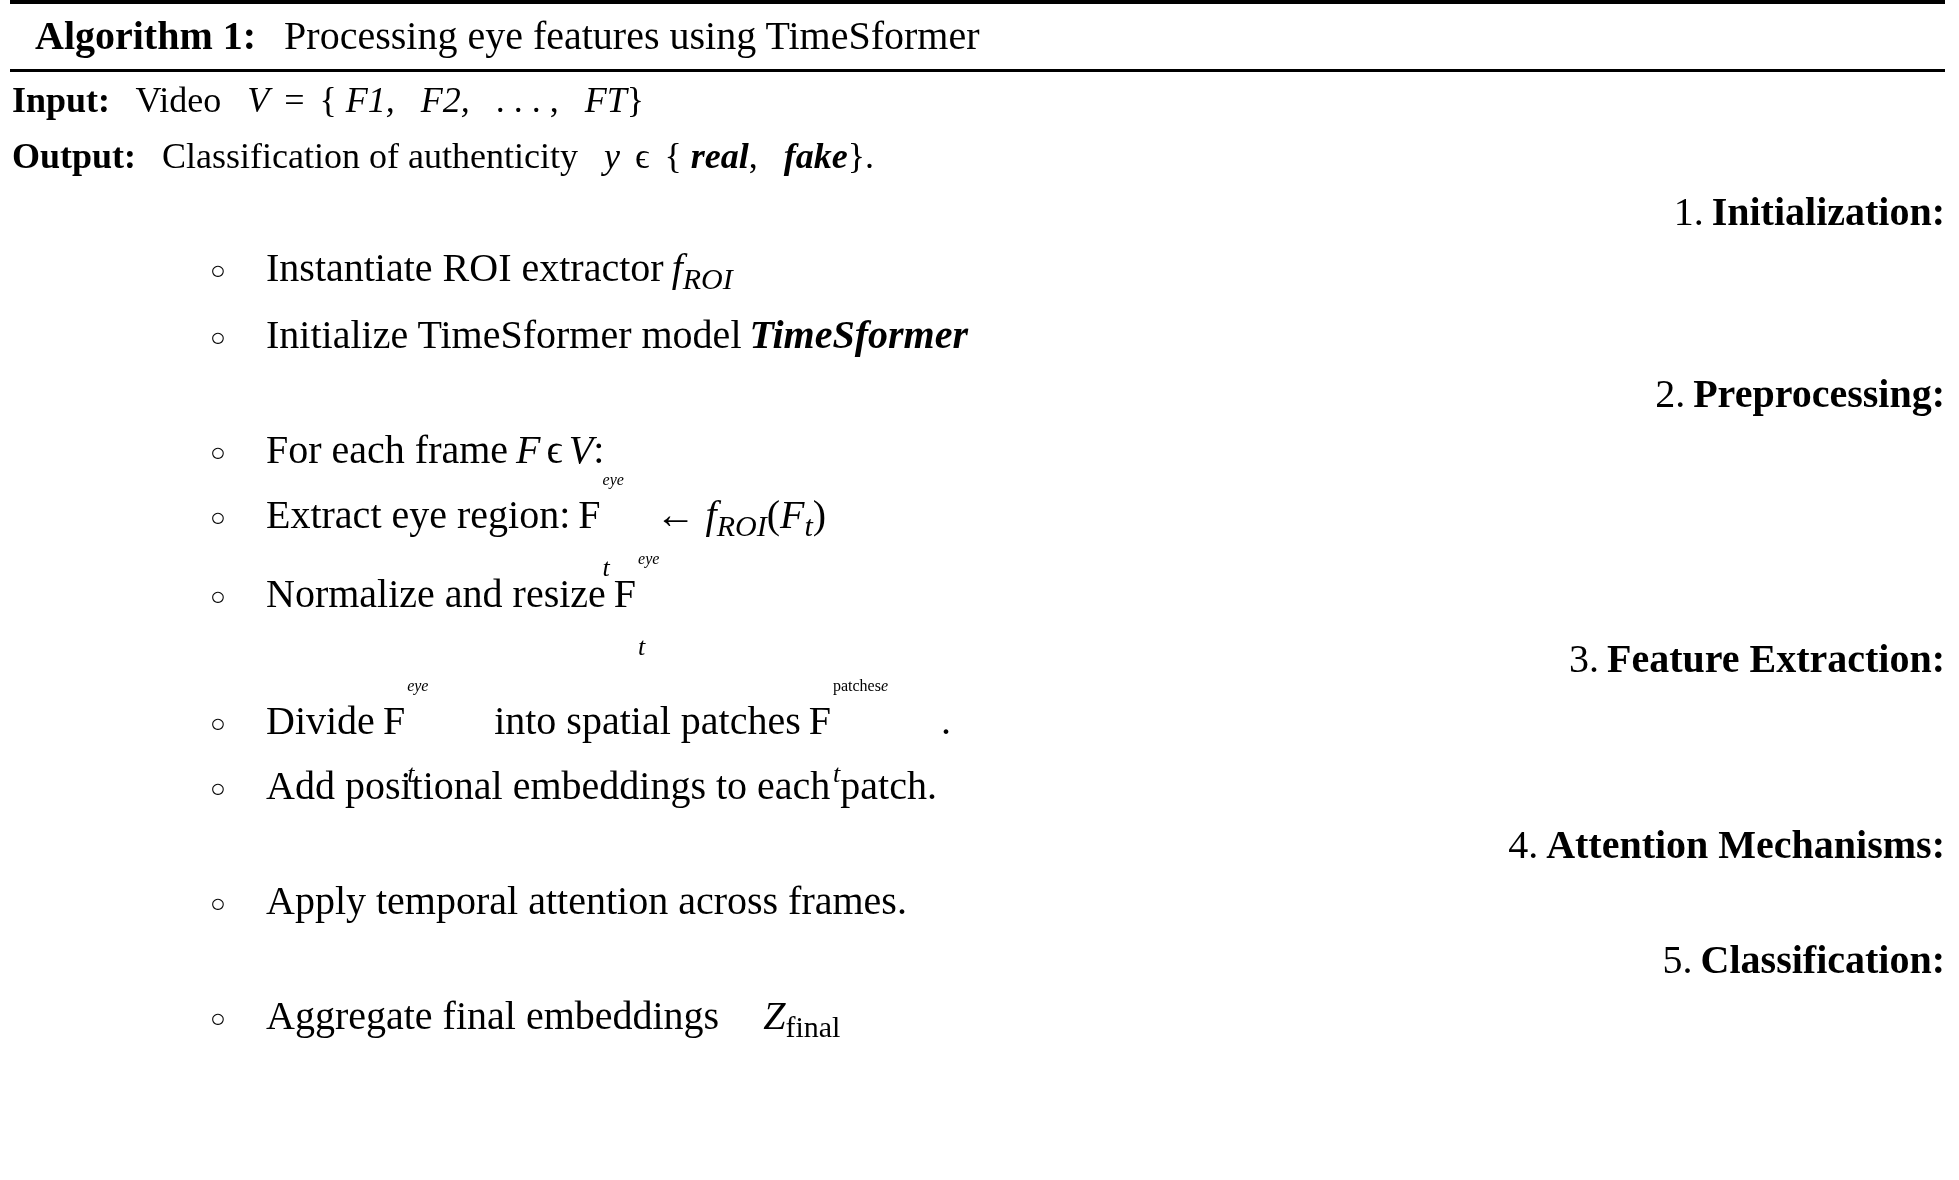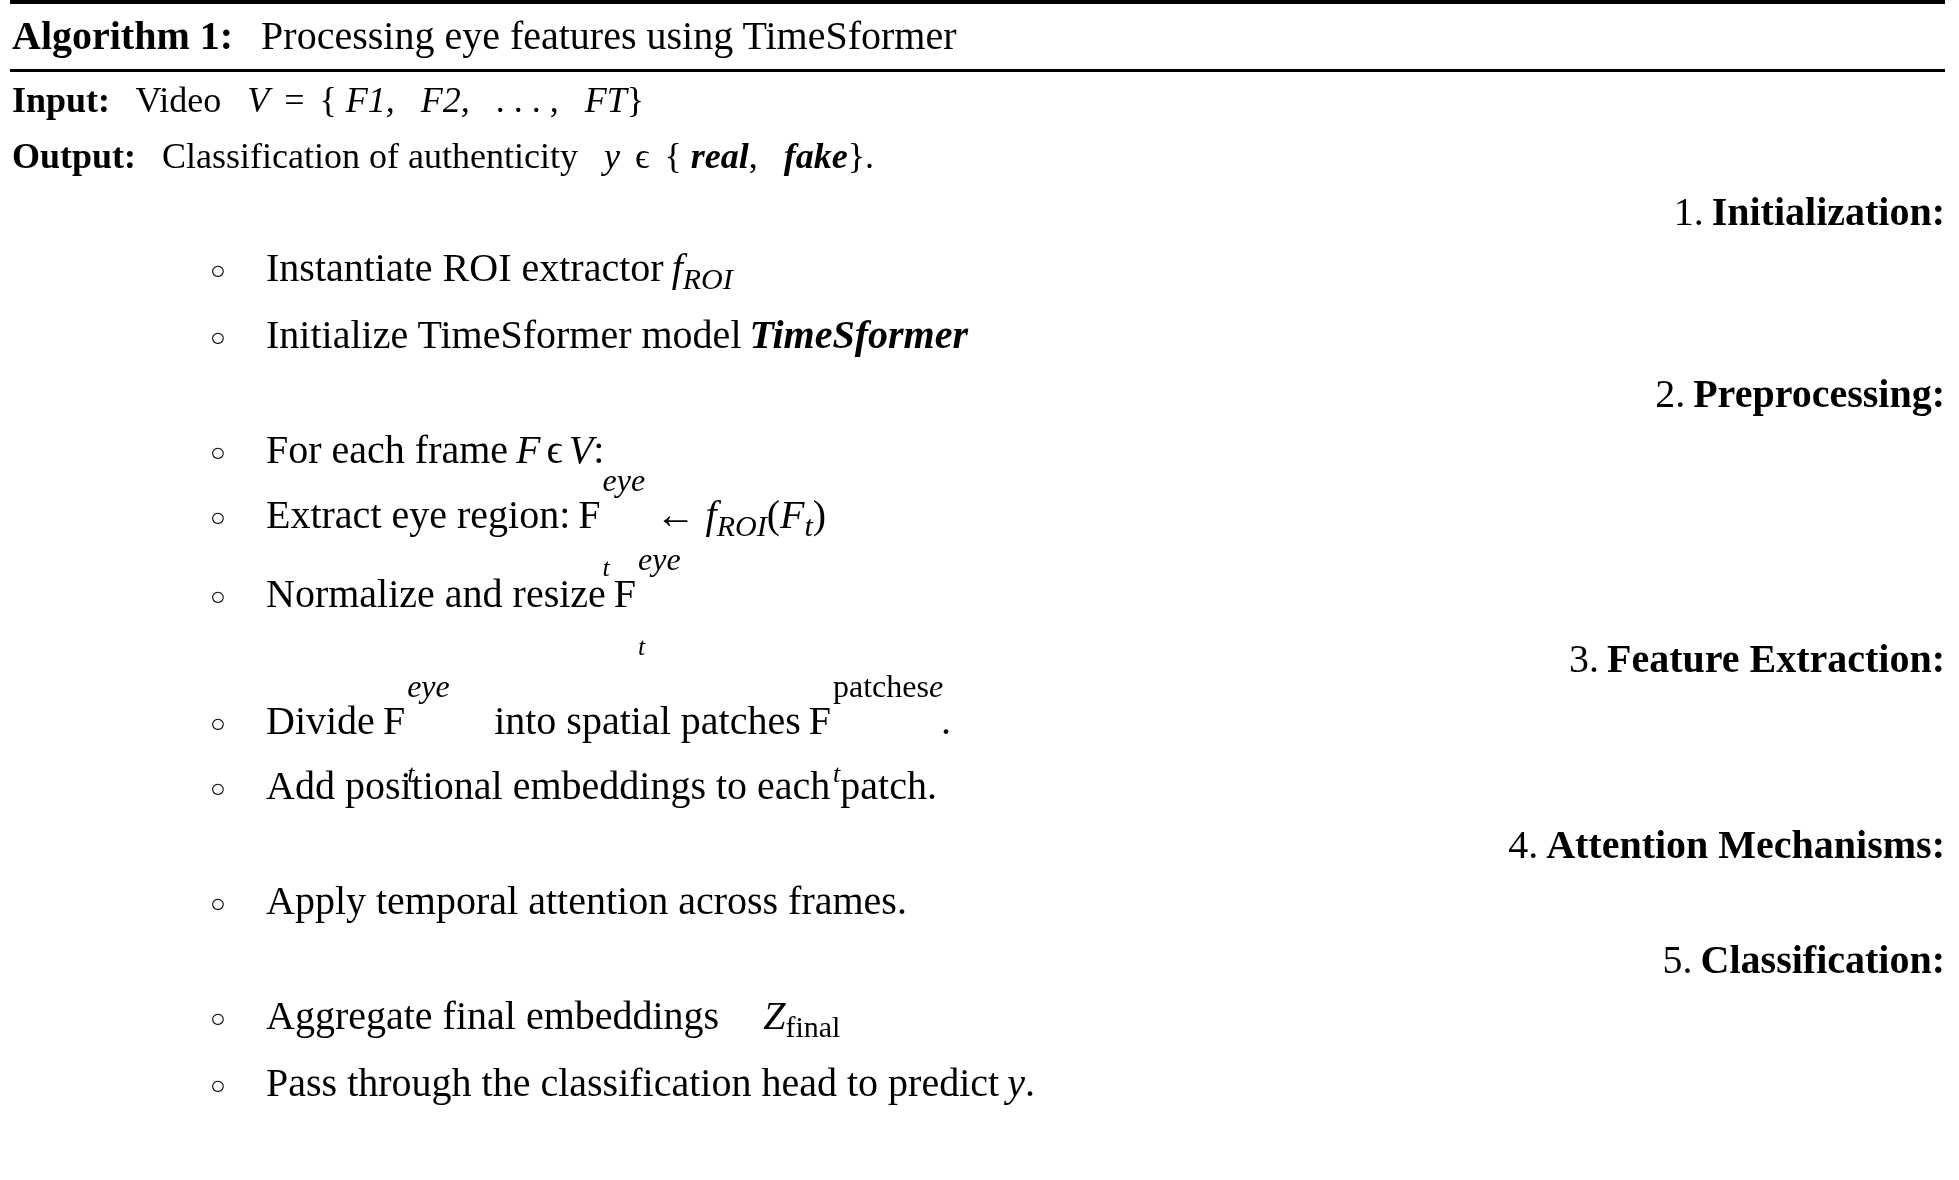--- a/index.html
+++ b/index.html
@@ -35,20 +35,21 @@
     margin: 0;
     width: 100%;
   }
 
   
   .title-row {
     font-size: 40px;
     line-height: 54px;
     padding: 5px 0 6px 2px;
     white-space: nowrap;
+    margin-left: 23px;
   }
   .title-row .kw { font-weight: bold; }
 
   
   .io-line {
     font-size: 36px;
     line-height: 56px;
     padding-left: 2px;
     white-space: nowrap;
   }
@@ -93,21 +94,21 @@
     display: inline-block;
     position: relative;
     vertical-align: baseline;
     width: 0;
     height: 0;
   }
   .subsup .sup {
     position: absolute;
     left: 2px;
     bottom: 14px;
-    font-size: 32px;
+    font-size: 16px;
     white-space: nowrap;
   }
   .subsup .sub {
     position: absolute;
     left: 2px;
     top: 6px;
     font-size: 26px;
     white-space: nowrap;
   }
   .plainsub {
@@ -171,21 +172,20 @@
       <div class="bullet-line"><span class="bullet">○</span><span>For each frame</span><span class="sp-sm"></span><span class="mi">F</span><span class="op">ϵ</span><span class="mi">V</span><span>:</span></div>
       <div class="bullet-line tall"><span class="bullet">○</span><span>Extract eye region:</span><span class="sp-sm"></span><span class="mup">F</span><span><span class="subsup"><span class="sup" style="font-style: italic;">eye</span><span class="sub" style="font-style: italic;">t</span></span><span style="display: inline-block; width: 45px;"></span></span><span class="arrow">←</span><span class="mi">f</span><span class="plainsub mi">ROI</span><span>(</span><span class="mi">F</span><span class="plainsub mi">t</span><span>)</span></div>
       <div class="bullet-line tall"><span class="bullet">○</span><span>Normalize and resize</span><span class="sp-sm"></span><span class="mup">F</span><span><span class="subsup"><span class="sup" style="font-style: italic;">eye</span><span class="sub" style="font-style: italic;">t</span></span><span style="display: inline-block; width: 45px;"></span></span></div>
       <div class="step-line"><span class="num">3.</span><span class="sp-sm"></span><span class="kw">Feature Extraction:</span></div>
       <div class="bullet-line tall"><span class="bullet">○</span><span>Divide</span><span class="sp-sm"></span><span class="mup">F</span><span><span class="subsup"><span class="sup" style="font-style: italic;">eye</span><span class="sub" style="font-style: italic;">t</span></span><span style="display: inline-block; width: 45px;"></span></span><span class="sp-lg"></span><span>into spatial patches</span><span class="sp-sm"></span><span class="mup">F</span><span><span class="subsup"><span class="sup"><span>patches</span><span style="font-style: italic;">e</span></span><span class="sub" style="font-style: italic;">t</span></span><span style="display: inline-block; width: 110px;"></span></span><span>.</span></div>
       <div class="bullet-line"><span class="bullet">○</span><span>Add positional embeddings  to each patch.</span></div>
       <div class="step-line"><span class="num">4.</span><span class="sp-sm"></span><span class="kw">Attention Mechanisms:</span></div>
       <div class="bullet-line"><span class="bullet">○</span><span>Apply temporal attention across frames.</span></div>
       <div class="step-line"><span class="num">5.</span><span class="sp-sm"></span><span class="kw">Classification:</span></div>
       <div class="bullet-line"><span class="bullet">○</span><span>Aggregate final embeddings</span><span class="sp-lg"></span><span class="mi">Z</span><span class="plainsub mup">final</span></div>
-      <div class="bullet-line"><span class="bullet">○</span><span>Pass through the classification head to predict</span><span class="sp-sm"></span><span class="mi">y</span><span>.</span></div>
     </div>
 
   <div class="io-line">
     
     <span class="sp"></span>
     
     <span class="sp-sm"></span>
     
   </div>
 

